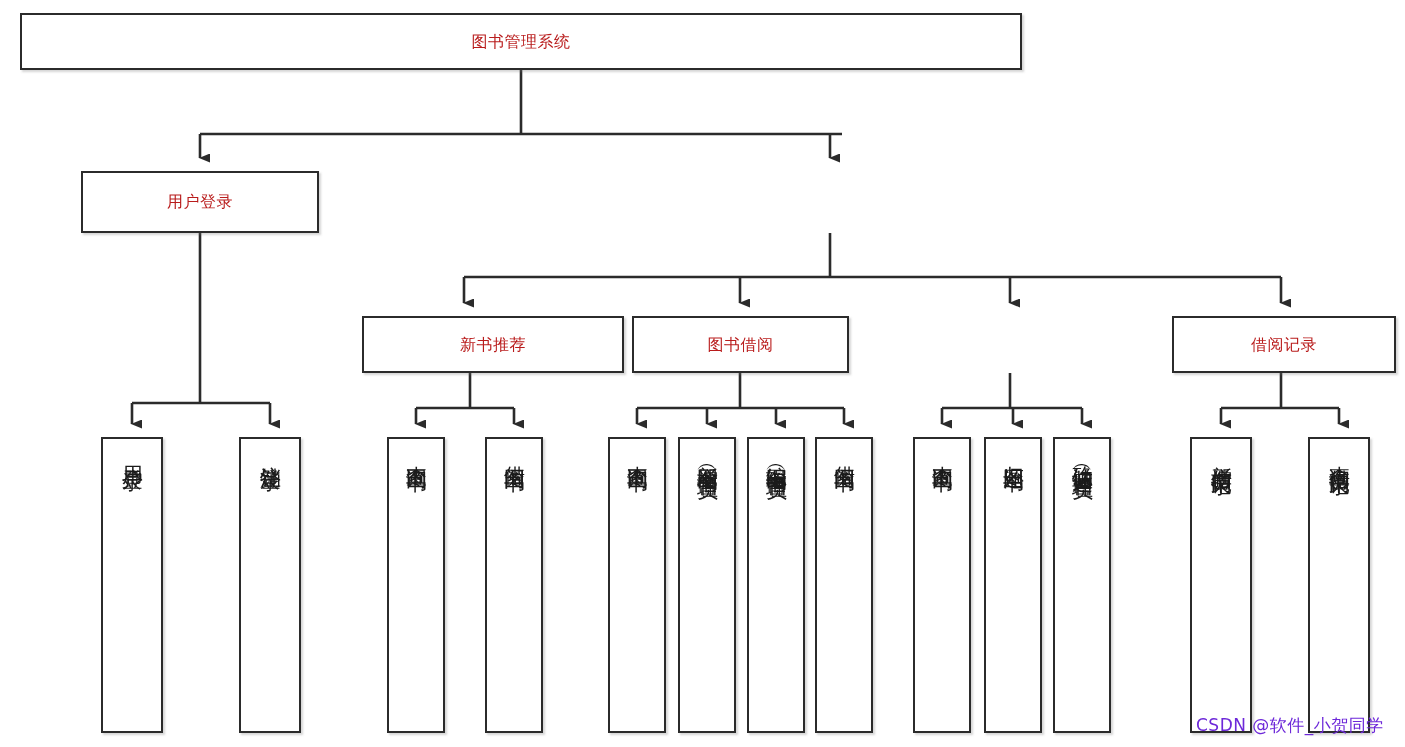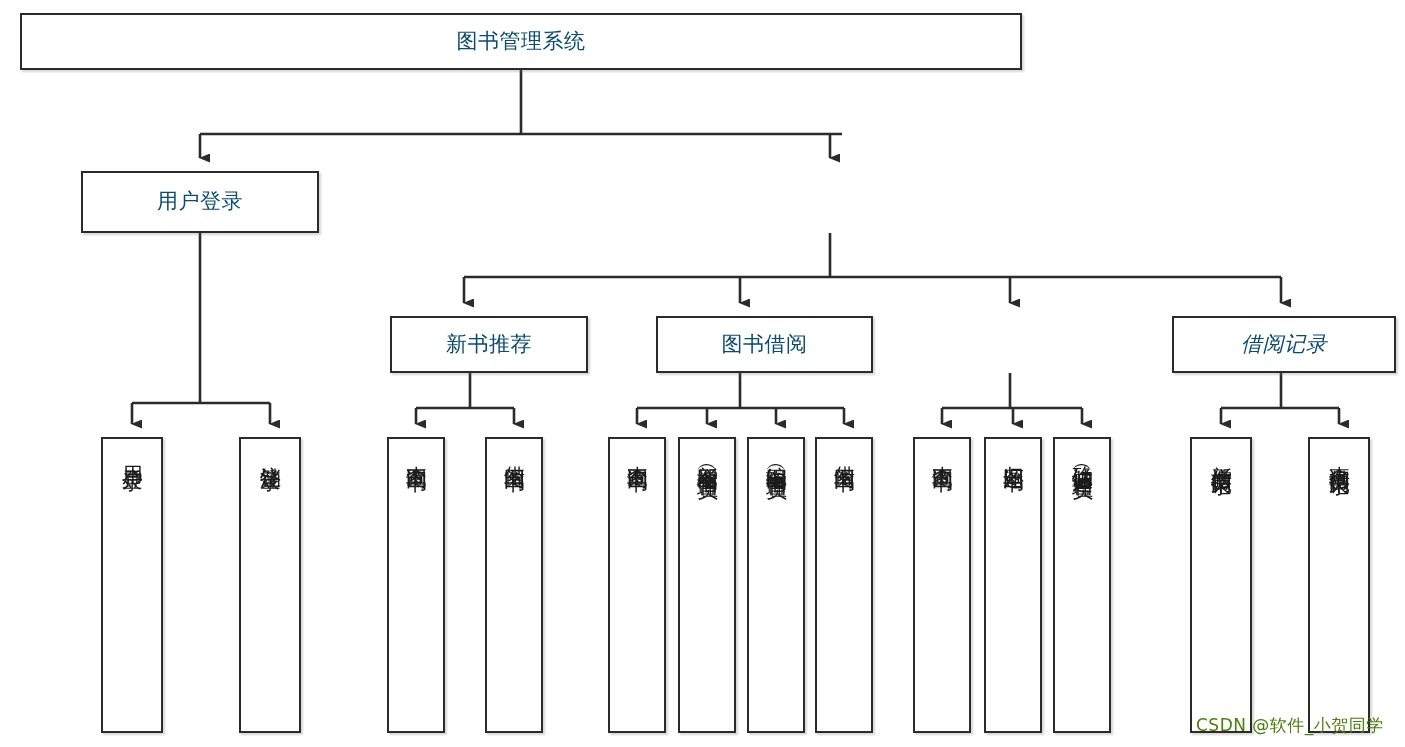--- a/index.html
+++ b/index.html
@@ -29,22 +29,22 @@
     position: absolute;
     box-sizing: border-box;
     background: #ffffff;
     border: 2.5px solid #2b2b2b;
     display: flex;
     align-items: center;
     justify-content: center;
     box-shadow: 2px 2px 2px rgba(120,120,120,0.30);
   }
   .node-label-h {
-    font-size: 21px;
-    color: #0c4a6e;
+    font-size: 16px;
+    color: #b91c1c;
     letter-spacing: 0.5px;
     line-height: 1.2;
     white-space: nowrap;
     text-align: center;
   }
   .node-box.vertical {
     align-items: flex-start;
     justify-content: center;
     padding-top: 10px;
   }
@@ -54,21 +54,21 @@
     line-height: 1.18;
     writing-mode: vertical-rl;
     text-orientation: upright;
     letter-spacing: 2px;
     white-space: nowrap;
     text-align: left;
   }
   .watermark {
     position: absolute;
     font-size: 17px;
-    color: #4d7c0f;
+    color: #6d28d9;
     white-space: nowrap;
     letter-spacing: 0.5px;
     user-select: none;
   }
 </style>
 </head>
 <body>
 
 <div id="diagram-root">
 
@@ -135,27 +135,27 @@
   </svg>
 
   <div class="node-box" style="left:20px; top:13px; width:1002px; height:57px;">
     <span class="node-label-h">图书管理系统</span>
   </div>
 
   <div class="node-box" style="left:81px; top:171px; width:238px; height:62px;">
     <span class="node-label-h">用户登录</span>
   </div>
 
-  <div class="node-box" style="left:362px; top:316px; width:198px; height:57px;margin-left:28px;">
+  <div class="node-box" style="left:362px; top:316px; width:262px; height:57px;">
     <span class="node-label-h">新书推荐</span>
   </div>
-  <div class="node-box" style="left:632px; top:316px; width:217px; height:57px;margin-left:24px;">
+  <div class="node-box" style="left:632px; top:316px; width:217px; height:57px;">
     <span class="node-label-h">图书借阅</span>
   </div>
-  <div class="node-box" style="left:1172px; top:316px; width:224px; height:57px;font-style:italic;">
+  <div class="node-box" style="left:1172px; top:316px; width:224px; height:57px;">
     <span class="node-label-h">借阅记录</span>
   </div>
 
   <div class="node-box vertical" style="left:101px; top:437px; width:62px; height:296px;">
     <span class="node-label-v">用户登录</span>
   </div>
   <div class="node-box vertical" style="left:239px; top:437px; width:62px; height:296px;">
     <span class="node-label-v">注销登录</span>
   </div>
 

